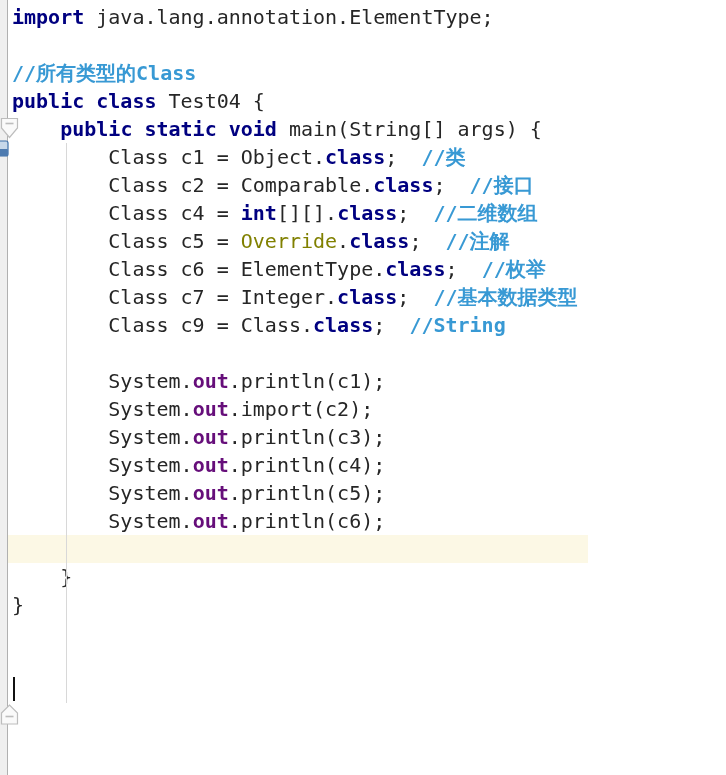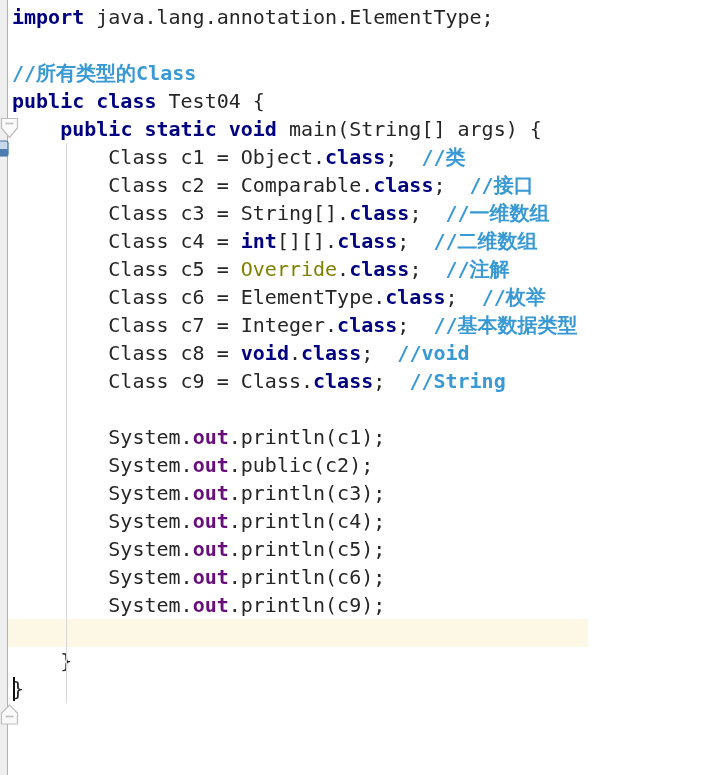--- a/index.html
+++ b/index.html
@@ -48,35 +48,32 @@
   <div class="gutter"></div>
 
   <div class="code-area">
       <div class="code-line"><span class="tok-kw">import</span><span class="tok-pln"> java.lang.annotation.ElementType;</span></div>
       <div class="code-line"></div>
       <div class="code-line"><span class="tok-cmt">//所有类型的Class</span></div>
       <div class="code-line"><span class="tok-kw">public class</span><span class="tok-pln"> Test04 {</span></div>
       <div class="code-line"><span class="tok-pln">    </span><span class="tok-kw">public static void</span><span class="tok-pln"> main(String[] args) {</span></div>
       <div class="code-line"><span class="tok-pln">        Class c1 = Object.</span><span class="tok-kw">class</span><span class="tok-pln">;  </span><span class="tok-cmt">//类</span></div>
       <div class="code-line"><span class="tok-pln">        Class c2 = Comparable.</span><span class="tok-kw">class</span><span class="tok-pln">;  </span><span class="tok-cmt">//接口</span></div>
-      <div class="code-line"><span class="tok-pln">        Class c3 = String[].</span><span class="tok-kw">class</span><span class="tok-pln">;  </span><span class="tok-cmt">//一维数组</span></div>
       <div class="code-line"><span class="tok-pln">        Class c4 = </span><span class="tok-kw">int</span><span class="tok-pln">[][].</span><span class="tok-kw">class</span><span class="tok-pln">;  </span><span class="tok-cmt">//二维数组</span></div>
       <div class="code-line"><span class="tok-pln">        Class c5 = </span><span class="tok-ann">Override</span><span class="tok-pln">.</span><span class="tok-kw">class</span><span class="tok-pln">;  </span><span class="tok-cmt">//注解</span></div>
       <div class="code-line"><span class="tok-pln">        Class c6 = ElementType.</span><span class="tok-kw">class</span><span class="tok-pln">;  </span><span class="tok-cmt">//枚举</span></div>
       <div class="code-line"><span class="tok-pln">        Class c7 = Integer.</span><span class="tok-kw">class</span><span class="tok-pln">;  </span><span class="tok-cmt">//基本数据类型</span></div>
-      <div class="code-line"><span class="tok-pln">        Class c8 = </span><span class="tok-kw">void</span><span class="tok-pln">.</span><span class="tok-kw">class</span><span class="tok-pln">;  </span><span class="tok-cmt">//void</span></div>
       <div class="code-line"><span class="tok-pln">        Class c9 = Class.</span><span class="tok-kw">class</span><span class="tok-pln">;  </span><span class="tok-cmt">//String</span></div>
       <div class="code-line"></div>
       <div class="code-line"><span class="tok-pln">        System.</span><span class="tok-fld">out</span><span class="tok-pln">.println(c1);</span></div>
-      <div class="code-line"><span class="tok-pln">        System.</span><span class="tok-fld">out</span><span class="tok-pln">.public(c2);</span></div>
+      <div class="code-line"><span class="tok-pln">        System.</span><span class="tok-fld">out</span><span class="tok-pln">.import(c2);</span></div>
       <div class="code-line"><span class="tok-pln">        System.</span><span class="tok-fld">out</span><span class="tok-pln">.println(c3);</span></div>
       <div class="code-line"><span class="tok-pln">        System.</span><span class="tok-fld">out</span><span class="tok-pln">.println(c4);</span></div>
       <div class="code-line"><span class="tok-pln">        System.</span><span class="tok-fld">out</span><span class="tok-pln">.println(c5);</span></div>
       <div class="code-line"><span class="tok-pln">        System.</span><span class="tok-fld">out</span><span class="tok-pln">.println(c6);</span></div>
-      <div class="code-line"><span class="tok-pln">        System.</span><span class="tok-fld">out</span><span class="tok-pln">.println(c9);</span></div>
       <div class="code-line caret-line"></div>
       <div class="code-line"><span class="tok-pln">    }</span></div>
       <div class="code-line"><span class="tok-pln">}</span></div>
     </div>
 
   <div class="indent-guide"></div>
 
   <svg class="gutter-svg" style="left:0;top:117px" width="20" height="24">
     <polygon points="1.5,1.5 17.5,1.5 17.5,11 9.5,20.5 1.5,11" fill="#FAFAFA" stroke="#BDBDBD" stroke-width="1.2"></polygon>
     <line x1="5.5" y1="6.5" x2="13.5" y2="6.5" stroke="#BDBDBD" stroke-width="1.6"></line>

